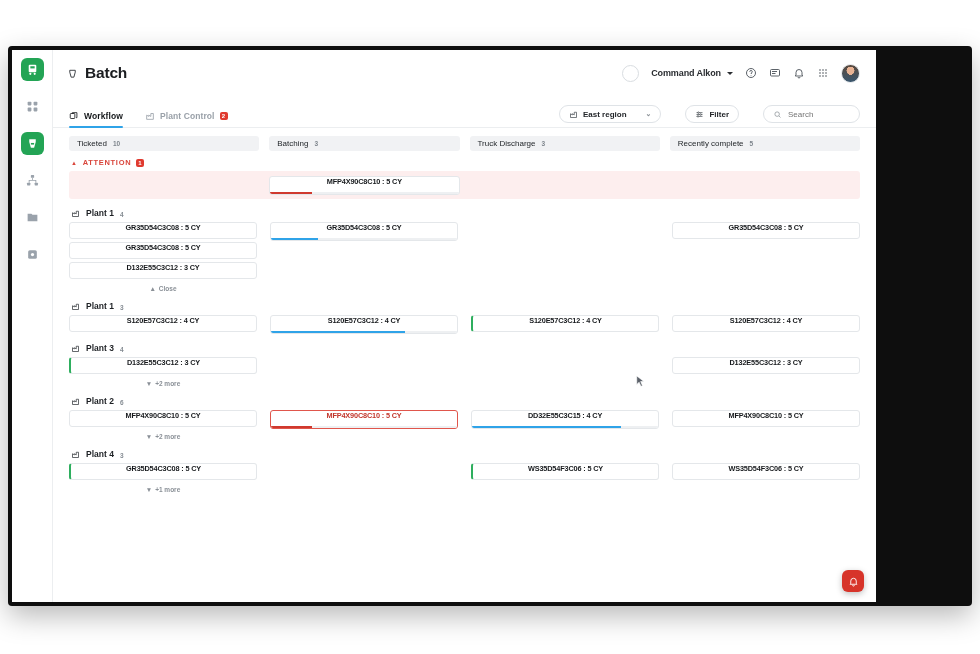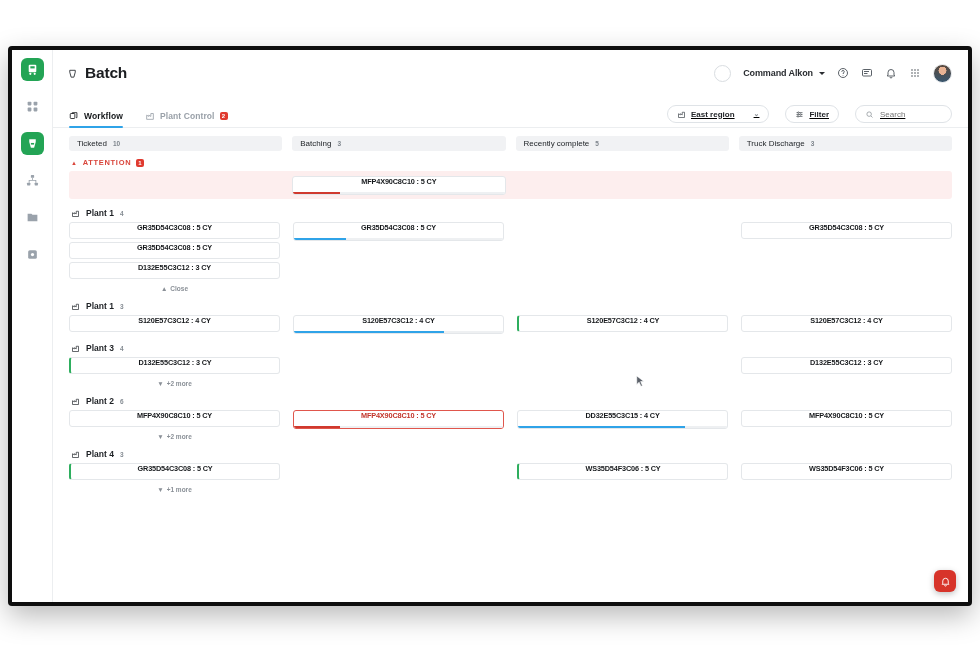--- a/index.html
+++ b/index.html
@@ -12,21 +12,21 @@
   .frame {
     position: absolute; left: 8px; top: 46px;
     width: 964px; height: 560px;
     background: #0e0e0e;
     border-radius: 4px;
     overflow: hidden;
     box-shadow: 0 10px 28px rgba(0,0,0,.28);
   }
   .app {
     position: absolute; left: 4px; top: 4px;
-    width: 956px; height: 552px;
+    width: 864px; height: 552px;
     background: #ffffff;
     display: flex;
     overflow: hidden;
   }
 
   
   .rail {
     width: 41px; flex: 0 0 41px;
     background: #ffffff;
     border-right: 1px solid #eceef0;
@@ -90,21 +90,21 @@
   .tab.sel:after {
     content:""; position: absolute; left: 0; right: 0; bottom: -1px;
     height: 2px; background: #2fa3e8; border-radius: 2px;
   }
   .badge-red {
     background: #e03a2f; color: #fff; font-size: 6px; font-weight: bold;
     min-width: 8px; height: 8px; border-radius: 2px;
     display: inline-flex; align-items: center; justify-content: center;
     padding: 0 2px; line-height: 1;
   }
-  .tools { margin-left: auto; display: flex; align-items: flex-start; gap: 16px; padding-bottom: 4px; text-decoration: underline; }
+  .tools { margin-left: auto; display: flex; align-items: flex-start; gap: 24px; padding-bottom: 4px; }
   .pill {
     height: 18px; border: 1px solid #dfe3e7; border-radius: 9px;
     background: #fff; display: flex; align-items: center; gap: 5px;
     padding: 0 9px; font-size: 8px; font-weight: bold; color: #23262a;
   }
   .pill svg { width: 9px; height: 9px; display: block; color:#4b5157;}
   .pill .chev { margin-left: 14px; color:#8b9197; font-size: 7px;}
   .search {
     height: 18px; border: 1px solid #dfe3e7; border-radius: 9px;
     background: #fff; display: flex; align-items: center; gap: 6px;
@@ -136,21 +136,21 @@
   }
   .attn-lbl .tri { font-size: 6px; }
   .attn-band {
     margin-top: 4px; background: #fdeeee; border-radius: 3px;
     height: 28px; display: flex; gap: 10px; align-items: center; padding: 0;
   }
   .attn-slot { flex: 1 1 0; min-width: 0; padding: 0; }
 
   
   .plant { margin-top: 9px; }
-  .plant-hdr { display: flex; align-items: center; gap: 6px; padding-left: 2px; margin-bottom: 4px;}
+  .plant-hdr { display: flex; align-items: flex-end; gap: 6px; padding-left: 2px; margin-bottom: 4px;}
   .plant-hdr svg { width: 9px; height: 9px; color:#33373c; display:block;}
   .plant-hdr .nm { font-size: 8.5px; font-weight: bold; color: #1d2024; }
   .plant-hdr .ct { font-size: 6.5px; font-weight: bold; color: #858c93; }
   .plant-cols { display: flex; gap: 13px; align-items: flex-start; }
   .pcol { flex: 1 1 0; min-width: 0; display: flex; flex-direction: column; gap: 3px; }
 
   
   .card {
     background: #fff; border: 1px solid #e4e7ea; border-radius: 3px;
     height: 17px; display: flex; align-items: center; gap: 5px;
@@ -367,26 +367,26 @@
         <div class="cols-head" id="cols-head">
             <div class="col-head">
               <span class="nm">Ticketed</span>
               <span class="ct">10</span>
             </div>
             <div class="col-head">
               <span class="nm">Batching</span>
               <span class="ct">3</span>
             </div>
             <div class="col-head">
+              <span class="nm">Truck Discharge</span>
+              <span class="ct">3</span>
+            </div>
+            <div class="col-head">
               <span class="nm">Recently complete</span>
               <span class="ct">5</span>
-            </div>
-            <div class="col-head">
-              <span class="nm">Truck Discharge</span>
-              <span class="ct">3</span>
             </div>
           </div>
 
         <div class="attn">
           <div class="attn-lbl">
             <span class="tri">▲</span>
             <span>ATTENTION</span>
             <span class="badge-red">1</span>
           </div>
           <div class="attn-band" id="attn-band">

